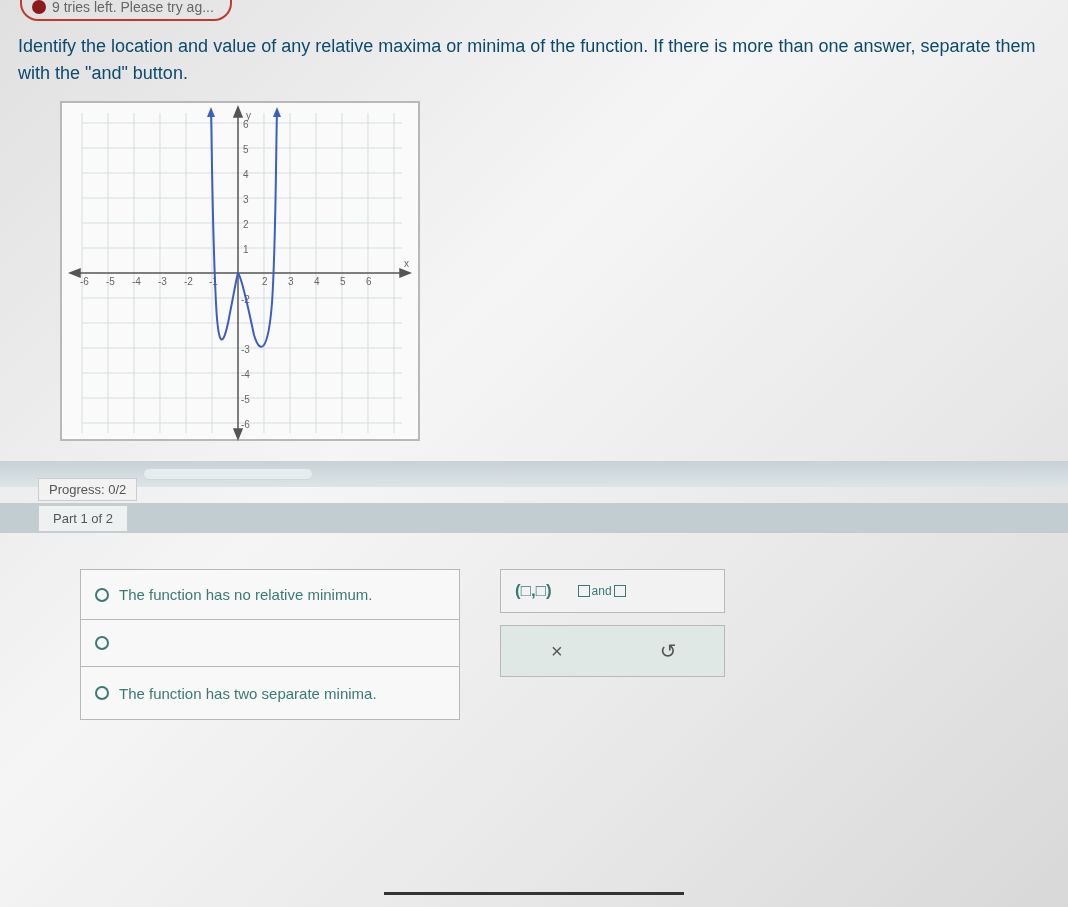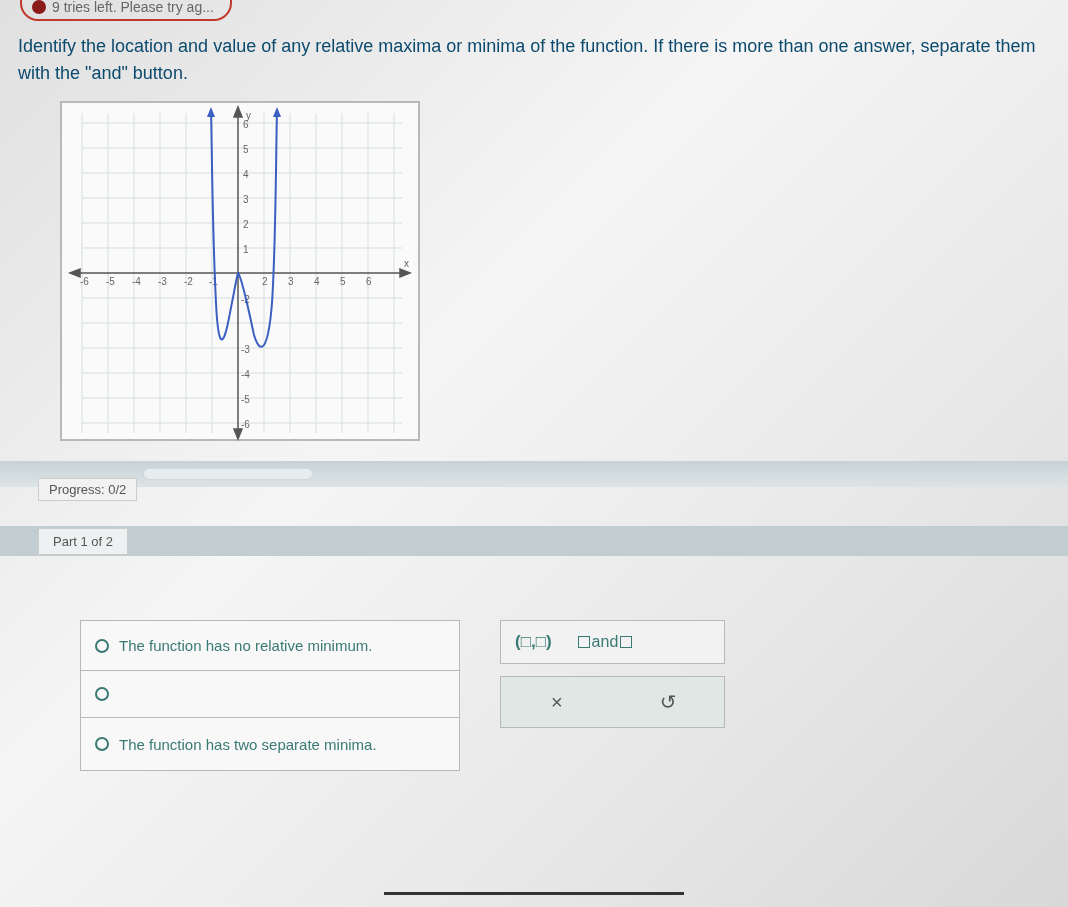--- a/index.html
+++ b/index.html
@@ -60,40 +60,39 @@
     margin-top: 31px;
   }
   .progress-track {
     width: 170px; height: 12px;
     background: #e6edef;
     border-radius: 6px;
     margin-left: 6px;
     border: 1px solid #cfd8da;
   }
   .part-bar {
-    margin-top: 39px;
+    margin-top: 16px;
     background: #c2cdd1;
     height: 30px;
     display: flex;
     align-items: center;
     width: 100%;
   }
   .part-label {
     background: #eef1f2;
     border: 1px solid #ccc;
     margin-left: 38px;
     padding: 5px 14px;
     font-size: 13px;
     color: #555;
   }
   .answer-area {
     display: flex;
     gap: 40px;
     padding: 36px 0 0 80px;
-    margin-top: 28px;
   }
   .choice-box {
     border: 1px solid #b8b8b8;
     width: 380px;
     background: #f8f8f8;
   }
   .choice-row {
     border-bottom: 1px solid #b8b8b8;
     padding: 16px 14px;
     font-size: 15px;
@@ -123,21 +122,21 @@
     display: flex;
     align-items: center;
     gap: 26px;
     width: 225px;
     height: 44px;
     font-size: 16px;
   }
   .pair-btn { color:#3a7a74; font-weight:bold; font-size:17px;}
   .and-btn {
     display:inline-flex; align-items:center; gap:2px;
-    color:#3a7a74; font-size:16px;
+    color:#3a7a74; font-size:12px;
   }
   .sq { width:12px;height:12px;border:1.5px solid #3a7a74; display:inline-block;}
   .action-row {
     border:1px solid #b8b8b8;
     background:#dfe8e4;
     width:225px; height:52px;
     display:flex; align-items:center; justify-content:space-around;
   }
   .x-btn, .undo-btn {
     font-size: 20px; color: #555;

